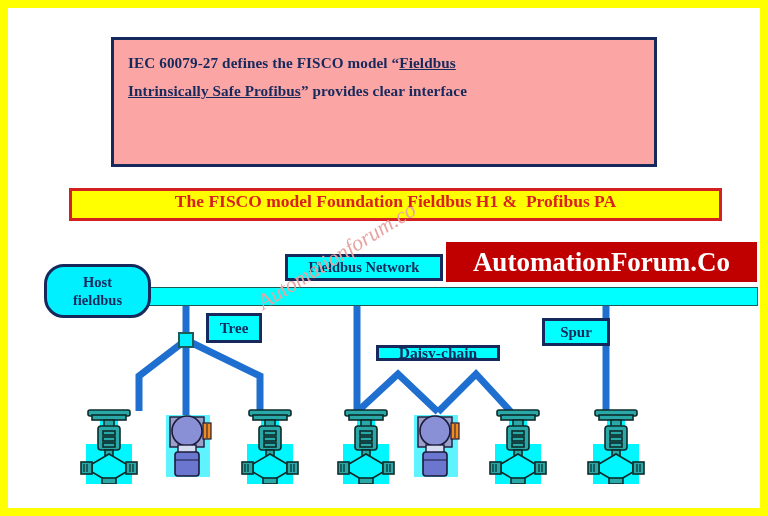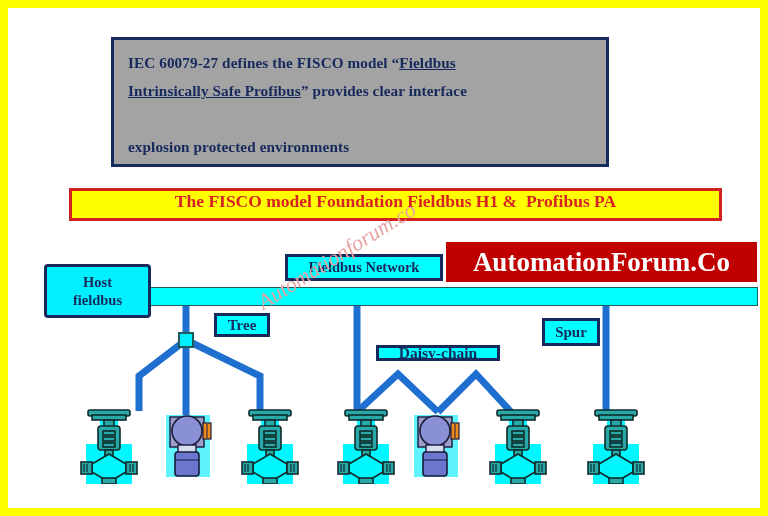--- a/index.html
+++ b/index.html
@@ -30,23 +30,23 @@
     height: 500px;
     background: #ffffff;
     overflow: hidden;
   }
 
   
   #statement-box {
     position: absolute;
     left: 103px;
     top: 29px;
-    width: 498px;
+    width: 546px;
     height: 130px;
-    background: #a3a3a3;
+    background: #fca5a5;
     border: 3px solid #16295c;
     box-sizing: border-box;
     padding: 9px 14px 9px 14px;
   }
   #statement-text {
     font-family: "Liberation Serif", serif;
     font-weight: bold;
     font-size: 15.2px;
     line-height: 28px;
     color: #16295c;
@@ -125,21 +125,21 @@
 
   
   #host-interface {
     position: absolute;
     left: 36px;
     top: 256px;
     width: 107px;
     height: 54px;
     background: #00f0ff;
     border: 3px solid #16295c;
-    border-radius: 4px;
+    border-radius: 20px;
     box-sizing: border-box;
     display: flex;
     flex-direction: column;
     align-items: center;
     justify-content: center;
     z-index: 18;
   }
   #host-interface span {
     font-family: "Liberation Serif", serif;
     font-weight: bold;
@@ -172,27 +172,27 @@
     justify-content: center;
     font-family: "Liberation Serif", serif;
     font-weight: bold;
     color: #16295c;
     z-index: 20;
   }
   #label-fieldbus-network {
     left: 277px; top: 246px; width: 158px; height: 27px; font-size: 14.5px;
   }
   #label-tree {
-    left: 206px; top: 305px; width: 56px; height: 24px; font-size: 15px;
+    left: 198px; top: 305px; width: 56px; height: 30px; font-size: 15px;
   }
   #label-daisy-chain {
     left: 368px; top: 337px; width: 124px; height: 16px; font-size: 15.5px;
   }
   #label-spur {
-    left: 534px; top: 310px; width: 58px; height: 28px; font-size: 15px;
+    left: 534px; top: 310px; width: 68px; height: 28px; font-size: 15px;
   }
 
   
   #tree-junction {
     position: absolute;
     left: 170px;
     top: 324px;
     width: 16px;
     height: 16px;
     background: #00f0ff;
@@ -218,21 +218,20 @@
 <body>
 
 <div id="page">
   <div id="canvas">
 
     <div id="statement-box">
       <div id="statement-text">
         <span>IEC 60079-27 defines the FISCO model “</span><span class="u">Fieldbus</span><br>
         <span class="u">Intrinsically Safe Profibus</span><span>” provides clear interface</span><br>
         <br>
-        <span>explosion protected environments</span>
       </div>
     </div>
 
     <div id="title-banner">
       <span id="title-banner-text">The FISCO model Foundation Fieldbus H1 &amp;  Profibus PA</span>
     </div>
 
     <div id="brand-logo">
       <span id="brand-logo-text">AutomationForum.Co</span>
     </div>

